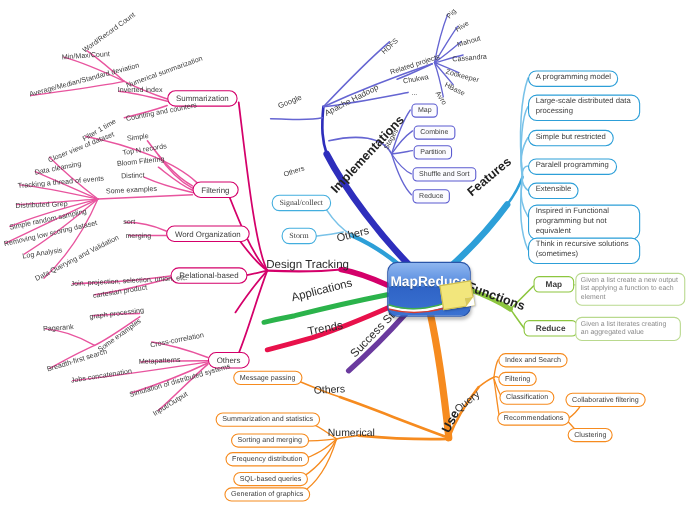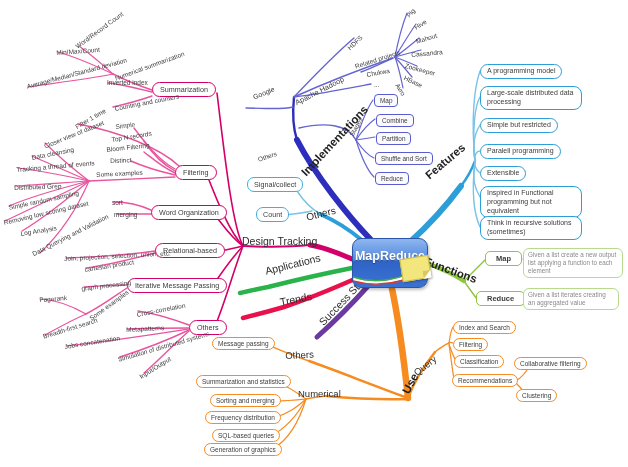--- a/index.html
+++ b/index.html
@@ -19,21 +19,21 @@
   .blb{font-size:11.5px;font-weight:600;color:#222}
   .box{position:absolute;background:#fff;border-radius:7px;white-space:nowrap;
        padding:2px 6px;font-size:7px;color:#3c3c3c;line-height:1.25;}
   .bm{border:1.6px solid #d4006a;border-radius:9px;font-size:7.2px;padding:2px 7px;}
   .bs{border:1.3px solid #5b5bd0;border-radius:4px;background:#fbfbff;font-size:6.4px;padding:1.5px 5px;}
   .bf{border:1.4px solid #2d9fd8;border-radius:8px;}
   .wrap{white-space:normal;width:88px;}
   .bg{border:1.4px solid #8dc63f;border-radius:5px;font-weight:bold;font-size:7.5px;padding:2px 10px;}
   .bn{border:1.2px solid #b9d98e;border-radius:6px;color:#8a8a8a;white-space:normal;font-size:6.3px;padding:2px 4px;}
   .bo{border:1.4px solid #f68b1f;border-radius:8px;font-size:6.5px;padding:1.5px 5px;}
-  .bt{border:1.5px solid #43aede;border-radius:7px;font-size:7.2px;}
+  .bt{border:1.5px solid #43aede;border-radius:7px;font-size:7.2px;font-family:Liberation Serif, serif;}
   #centerNode{position:absolute;left:352px;top:238px;width:74px;height:48px;border-radius:9px;
       background:linear-gradient(180deg,#8fb6ef 0%,#5288de 44%,#2f64c6 46%,#3b72d2 100%);
       border:1px solid #2a55a8;box-shadow:1px 2px 3px rgba(0,0,0,.25);}
   #centerNode .title{position:absolute;left:0;right:0;top:10px;text-align:center;color:#fff;
       font-size:12.5px;font-weight:bold;text-shadow:0 1px 1px rgba(0,0,0,.4);}
   #centerSwoosh{position:absolute;left:0;top:0;width:74px;height:48px;border-radius:9px;overflow:hidden;}
   #stickyNote{position:absolute;left:48px;top:18px;width:27px;height:21px;background:#f2e67c;
       border:1px solid #cdbd4e;transform:rotate(-9deg);box-shadow:1px 1px 2px rgba(0,0,0,.3);}
   #stickyNote .fold{position:absolute;right:-1px;bottom:-1px;width:0;height:0;
       border-left:8px solid #d8c95a;border-bottom:8px solid #fff;transform:translate(0,0);}
@@ -152,21 +152,20 @@
   <path class="po w12" d="M306,399 C297,407 288,414 273,418"></path>
   <path class="po w12" d="M306,399 C298,414 288,427 271,436"></path>
   <path class="po w12" d="M306,399 C300,419 291,438 273,449"></path>
 </svg>
 
 <span class="t bl" style="left:242px;top:236px">Design Tracking</span>
 <div class="box bm" style="left:152px;top:82px">Summarization</div>
 <div class="box bm" style="left:175px;top:165px">Filtering</div>
 <div class="box bm" style="left:151px;top:205px">Word Organization</div>
 <div class="box bm" style="left:155px;top:243px">Relational-based</div>
-<div class="box bm" style="left:127px;top:278px">Iterative Message Passing</div>
 <div class="box bm" style="left:189px;top:320px">Others</div>
 
 <span class="t" style="left:74px;top:44px;transform:rotate(-36deg)">Word/Record Count</span>
 <span class="t" style="left:56px;top:49px;transform:rotate(-4deg)">Min/Max/Count</span>
 <span class="t" style="left:26px;top:83px;transform:rotate(-15deg)">Average/Median/Standard deviation</span>
 <span class="t" style="left:114px;top:75px;transform:rotate(-20deg)">Numerical summarization</span>
 <span class="t" style="left:107px;top:79px">Inverted index</span>
 <span class="t" style="left:114px;top:105px;transform:rotate(-11deg)">Counting and counters</span>
 
 <span class="t" style="left:74px;top:124px;transform:rotate(-30deg)">Filter 1 time</span>
@@ -193,21 +192,21 @@
 <span class="t" style="left:39px;top:296px;transform:rotate(-4deg)">Pagerank</span>
 <span class="t" style="left:42px;top:333px;transform:rotate(-17deg)">Breadth-first search</span>
 <span class="t" style="left:64px;top:343px;transform:rotate(-9deg)">Jobs concatenation</span>
 <span class="t" style="left:136px;top:311px;transform:rotate(-11deg)">Cross-correlation</span>
 <span class="t" style="left:126px;top:326px;transform:rotate(-3deg)">Metapatterns</span>
 <span class="t" style="left:117px;top:356px;transform:rotate(-16deg)">Simulation of distributed systems</span>
 <span class="t" style="left:138px;top:374px;transform:rotate(-32deg)">Input/Output</span>
 
 <span class="t bl" style="left:305px;top:212px;transform:rotate(-14deg);font-size:10px">Others</span>
 <div class="box bt" style="left:247px;top:177px">Signal/collect</div>
-<div class="box bt" style="left:256px;top:207px">Count</div>
+<div class="box bt" style="left:256px;top:207px">Storm</div>
 
 <span class="t blb" style="left:299px;top:170px;transform:rotate(-47deg)">Implementations</span>
 <span class="t t7" style="left:252px;top:94px;transform:rotate(-22deg)">Google</span>
 <span class="t t75" style="left:294px;top:100px;transform:rotate(-27deg)">Apache Hadoop</span>
 <span class="t" style="left:257px;top:156px;transform:rotate(-18deg)">Others</span>
 <span class="t" style="left:346px;top:46px;transform:rotate(-43deg)">HDFS</span>
 <span class="t" style="left:354px;top:63px;transform:rotate(-18deg)">Related projects</span>
 <span class="t" style="left:366px;top:71px;transform:rotate(-10deg)">Chukwa</span>
 <span class="t" style="left:374px;top:81px">...</span>
 <span class="t" style="left:405px;top:14px;transform:rotate(-48deg)">Pig</span>

